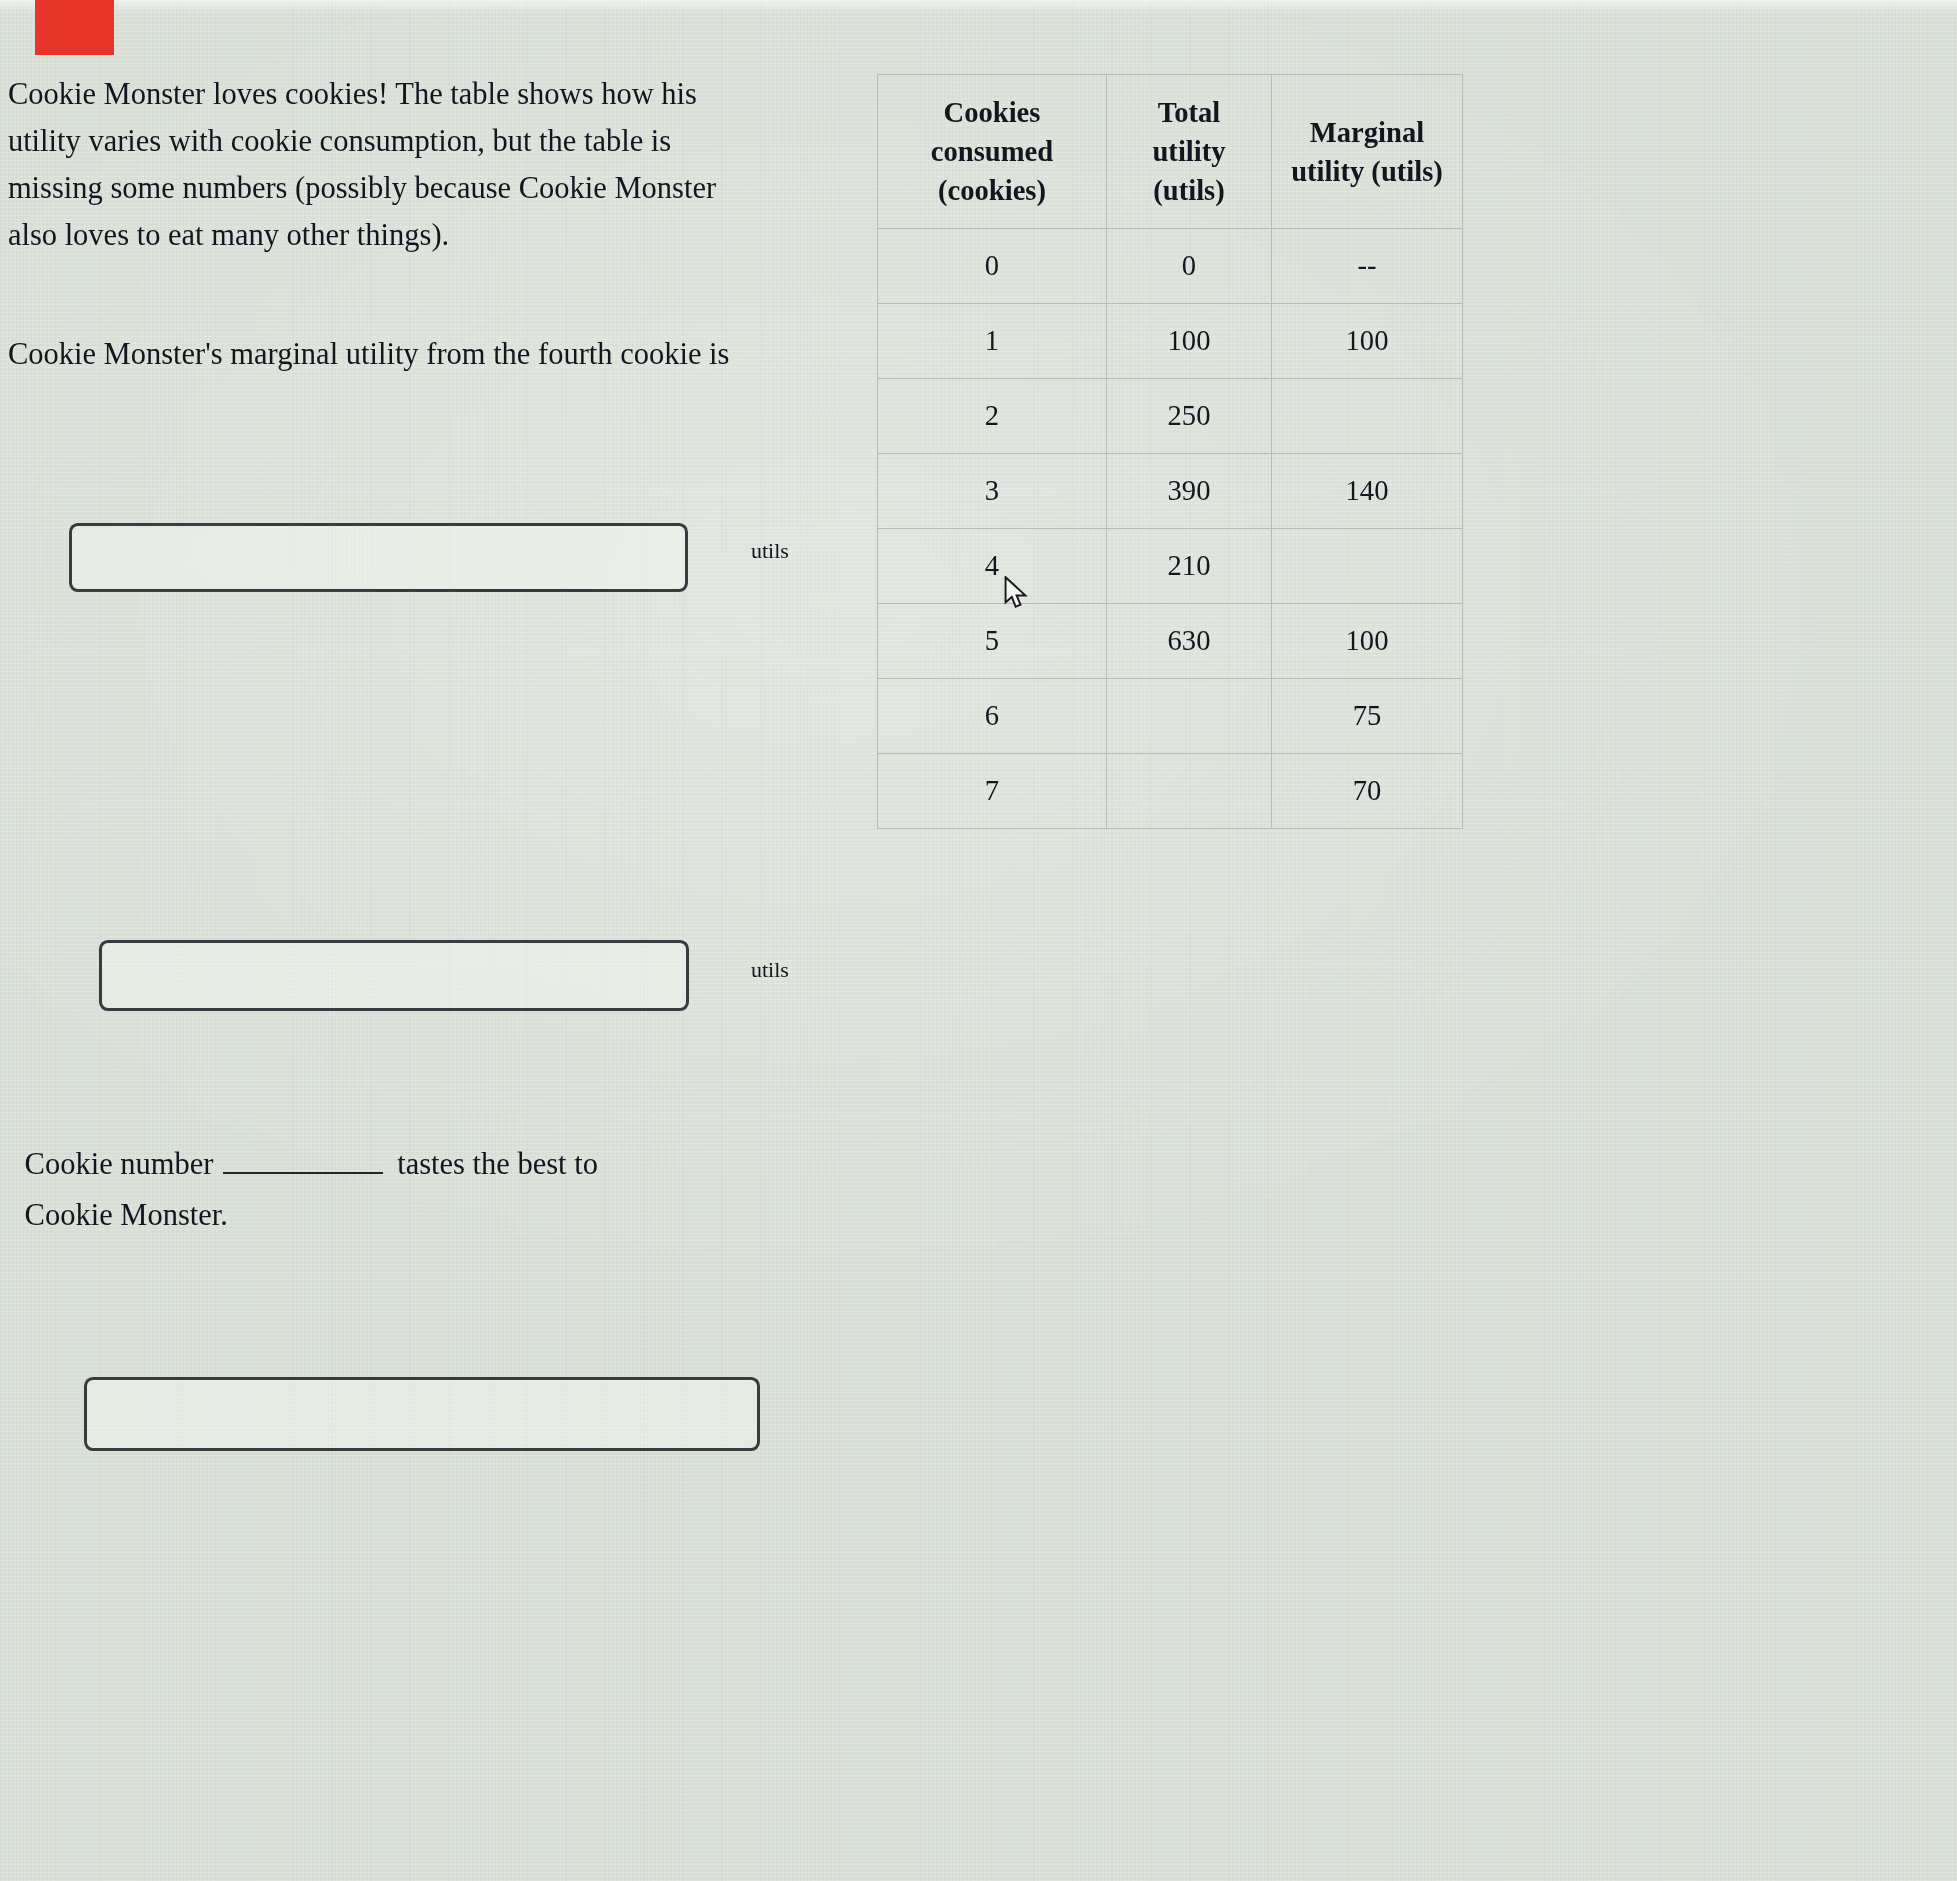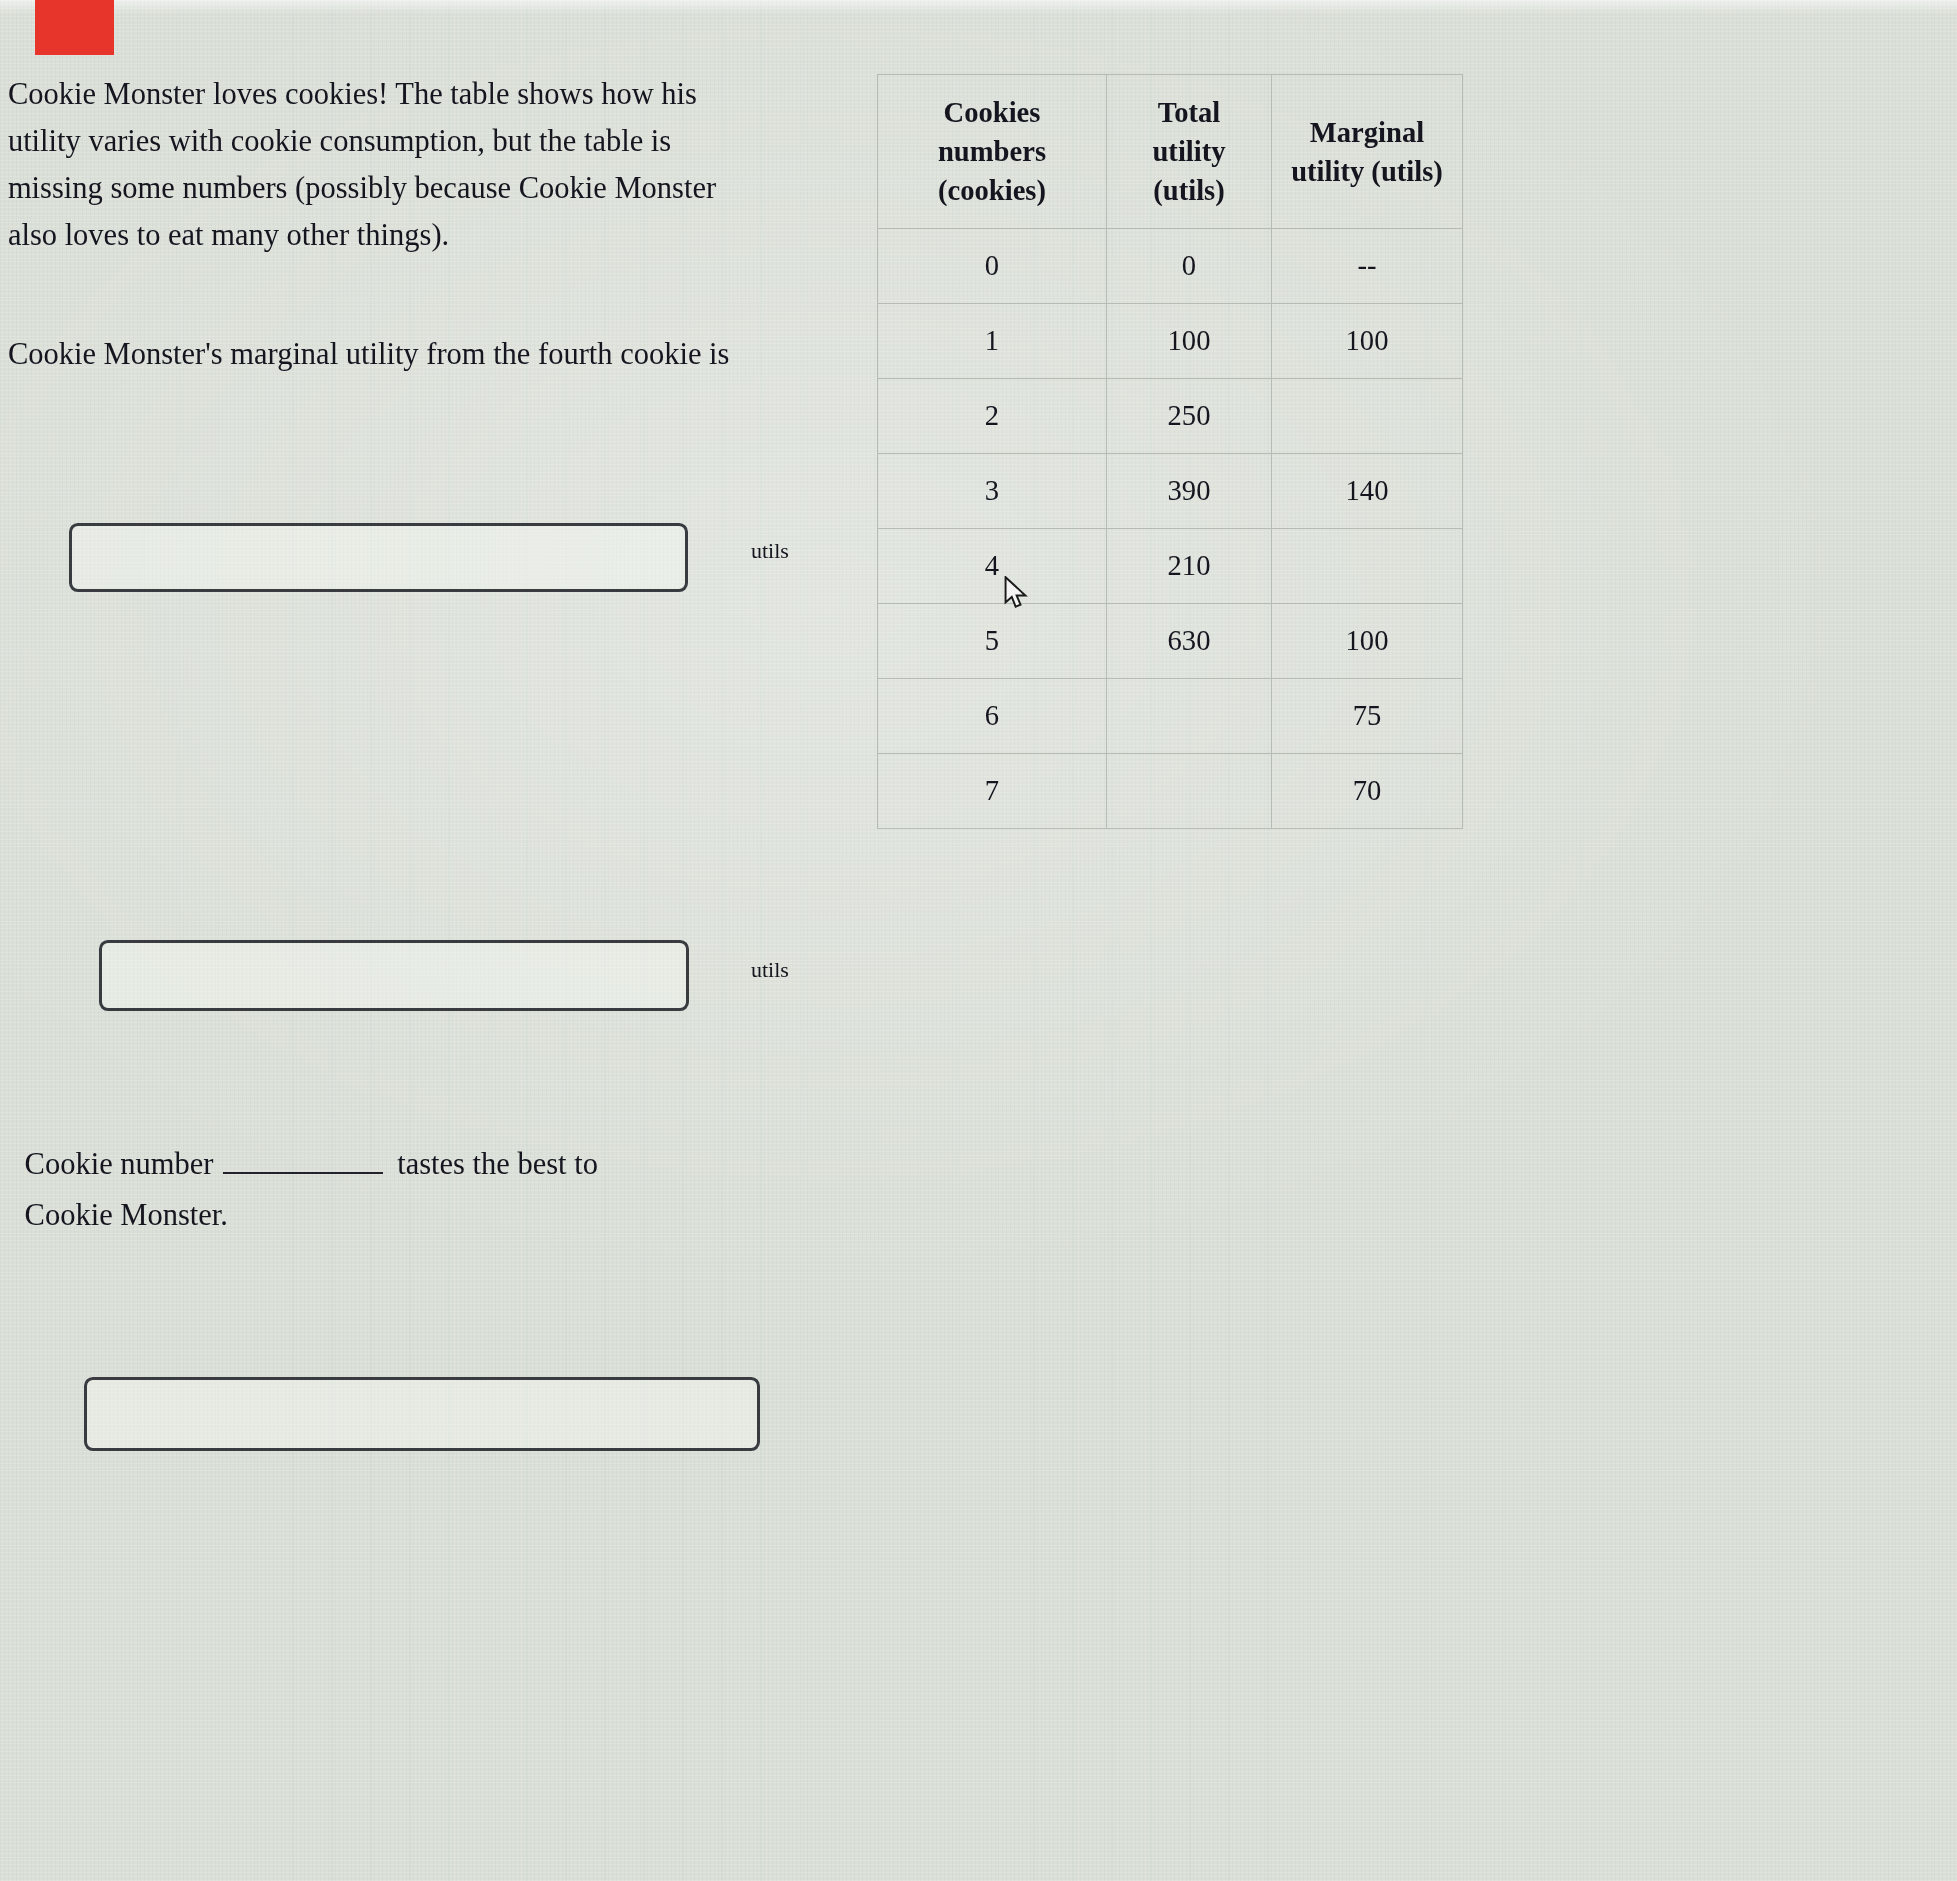--- a/index.html
+++ b/index.html
@@ -73,21 +73,21 @@
 
   <table class="utility-table">
     <colgroup>
         <col class="col-1">
         <col class="col-2">
         <col class="col-3">
       </colgroup>
     <thead>
       <tr>
         <th>Cookies
-numbers
+consumed
 (cookies)</th>
         <th>Total
 utility
 (utils)</th>
         <th>Marginal
 utility (utils)</th>
       </tr>
     </thead>
     <tbody>
       <tr>

